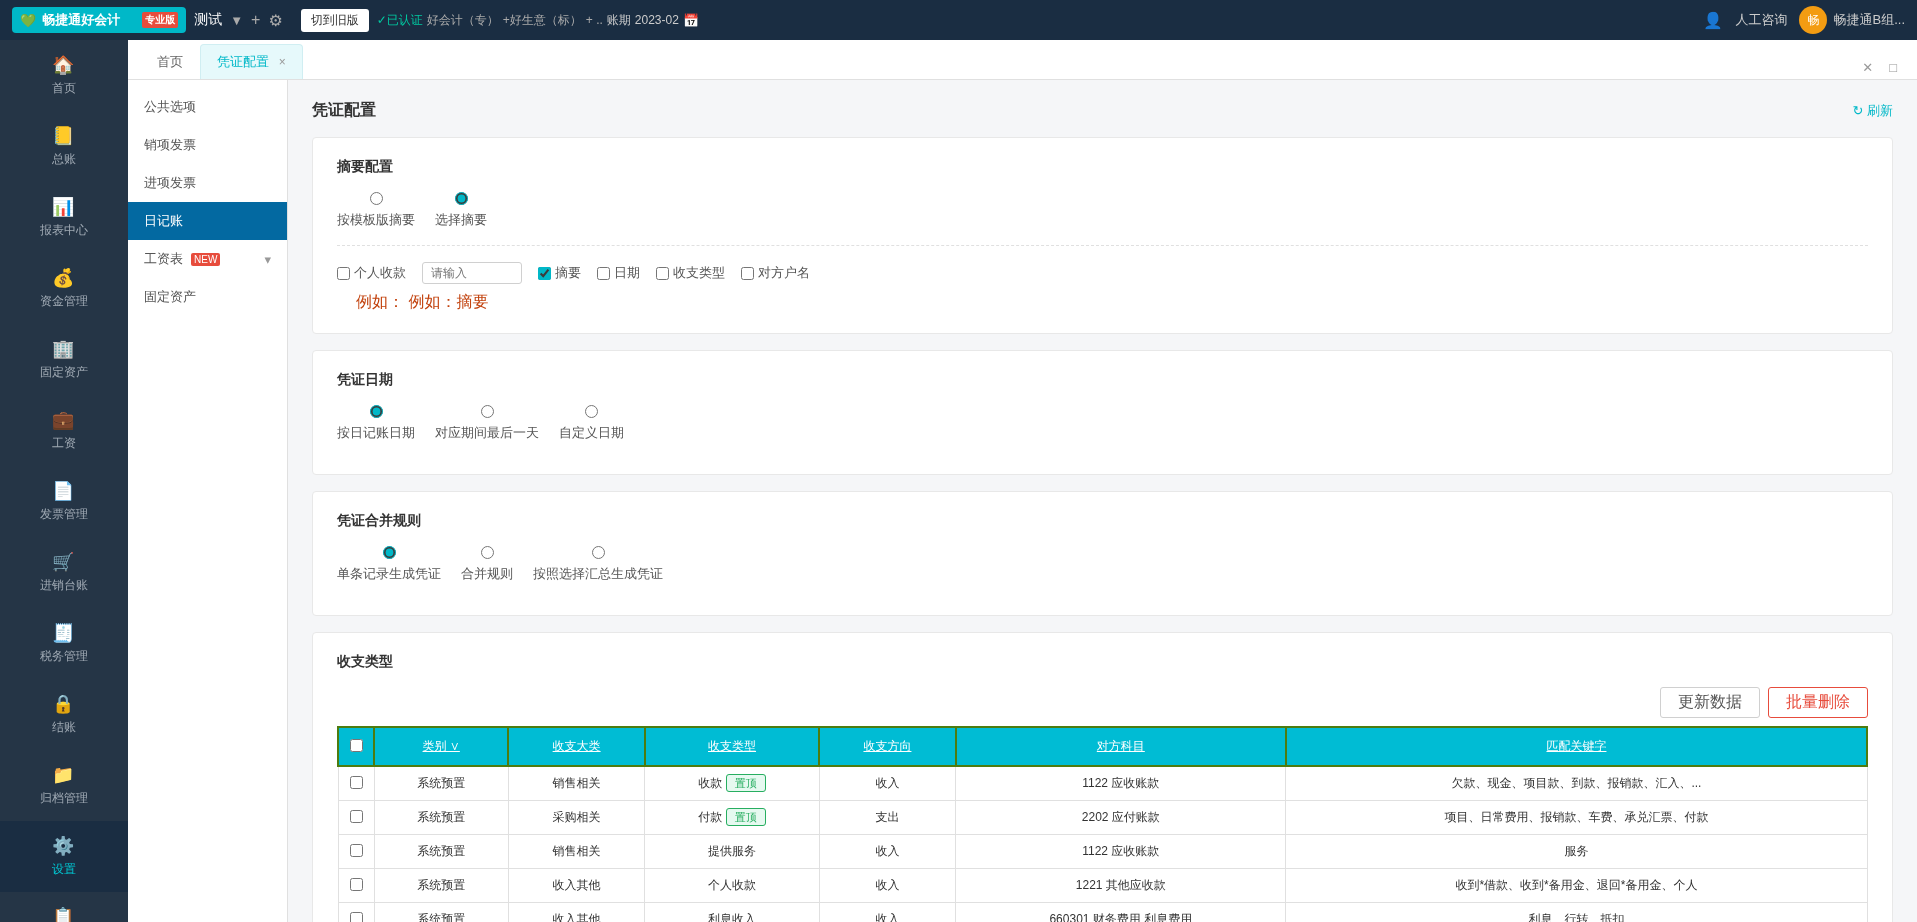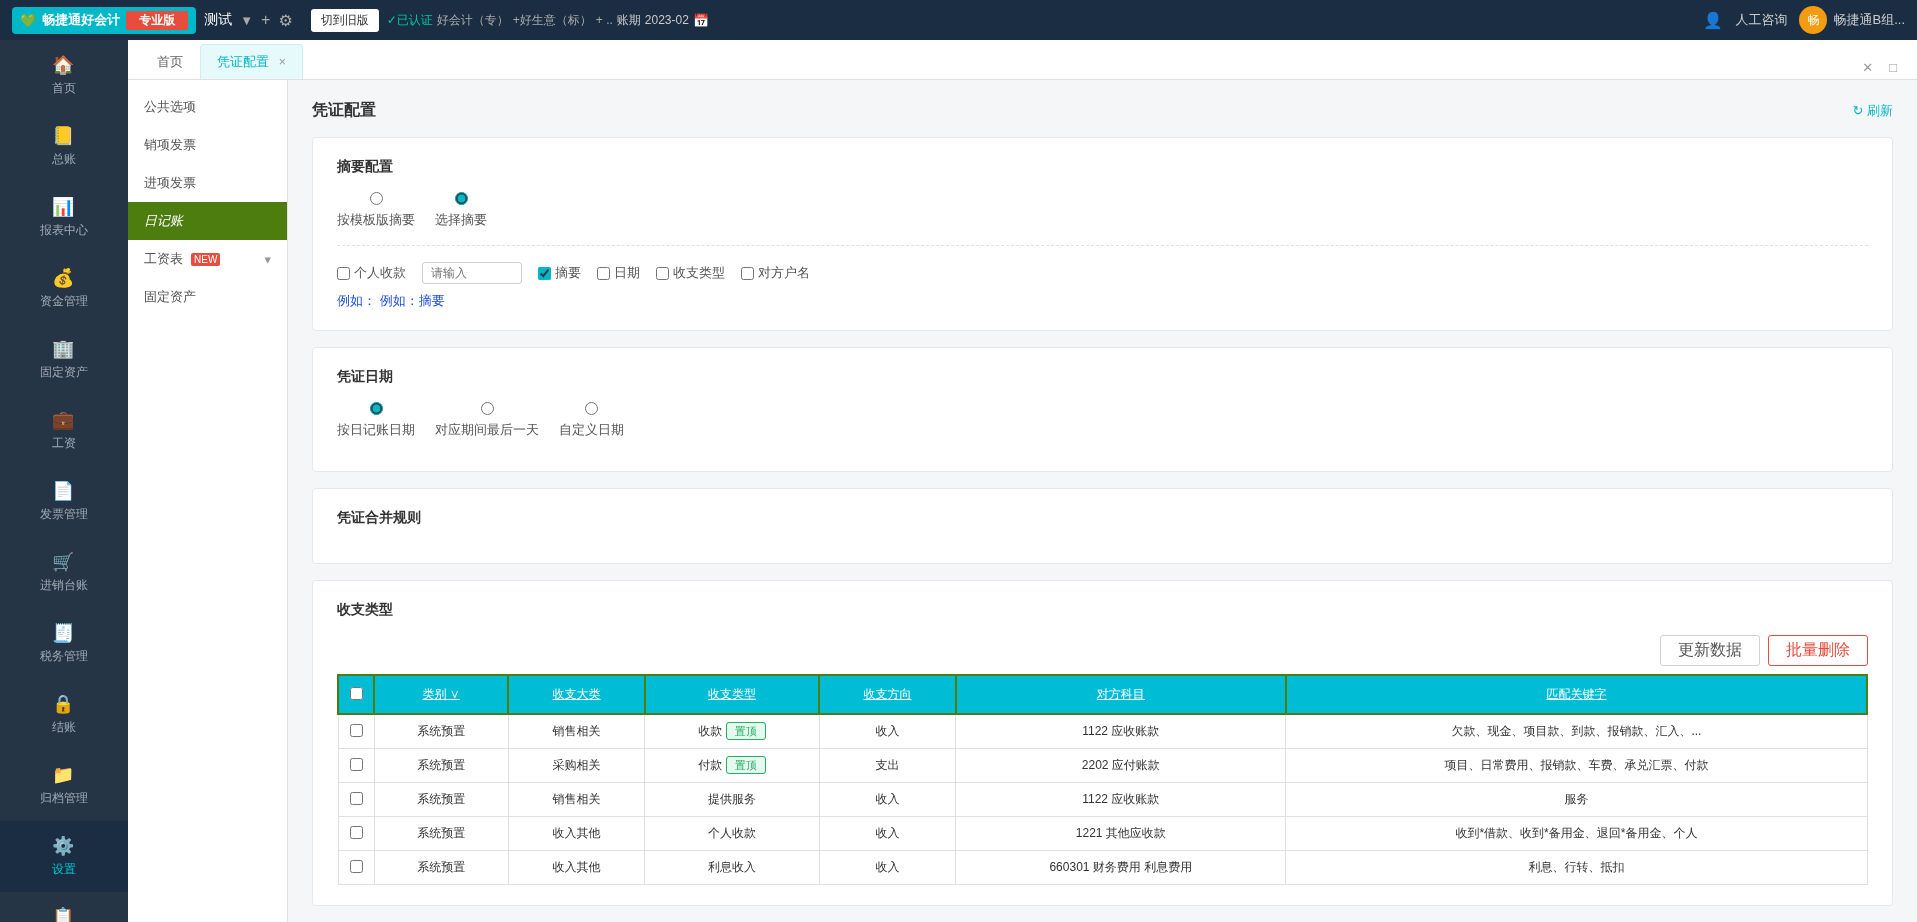--- a/index.html
+++ b/index.html
@@ -1,21 +1,21 @@
 <!DOCTYPE html>
 <html><head>
   <meta charset="utf-8">
   <style>
     * { box-sizing: border-box; margin: 0; padding: 0; }
     body { font-family: 'Microsoft YaHei', Arial, sans-serif; font-size: 13px; background: #f0f2f5; color: #333; display: flex; flex-direction: column; height: 922px; overflow: hidden; }
 
     
     .topbar { height: 40px; background: #1a2d42; display: flex; align-items: center; padding: 0 12px; gap: 8px; flex-shrink: 0; }
     .topbar-logo { display: flex; align-items: center; gap: 6px; color: #fff; font-size: 13px; font-weight: bold; background: #00b8c8; padding: 4px 8px; border-radius: 4px; min-width: 120px; }
-    .topbar-logo .sub { font-size: 12px; background: #e74c3c; color: #fff; border-radius: 2px; padding: 1px 13px; margin-left: 0; }
+    .topbar-logo .sub { font-size: 10px; background: #e74c3c; color: #fff; border-radius: 2px; padding: 1px 3px; margin-left: 16px; }
     .topbar-test { color: #fff; font-size: 14px; }
     .topbar-btn { background: #fff; color: #333; border: none; border-radius: 3px; padding: 3px 10px; font-size: 12px; cursor: pointer; margin-left: 10px; }
     .topbar-tags { display: flex; align-items: center; gap: 4px; }
     .tag-certified { color: #00c8a0; font-size: 12px; }
     .tag-gray { color: #aaa; font-size: 12px; }
     .tag-period { color: #ccc; font-size: 12px; }
     .topbar-right { display: flex; align-items: center; gap: 12px; color: #ccc; font-size: 13px; }
     .avatar-area { display: flex; align-items: center; gap: 6px; }
     .avatar-circle { width: 28px; height: 28px; border-radius: 50%; background: #f39c12; display: flex; align-items: center; justify-content: center; color: #fff; font-size: 12px; }
 
@@ -50,39 +50,39 @@
     
     .radio-group { display: flex; align-items: center; gap: 20px; margin-bottom: 12px; }
     .radio-item { display: flex; align-items: center; gap: 6px; cursor: pointer; font-size: 13px; color: #555; flex-direction: column; }
     .radio-item input[type="radio"] { accent-color: #00b8c8; }
 
     
     .checkbox-group { display: flex; align-items: center; gap: 16px; margin-bottom: 8px; }
     .checkbox-item { display: flex; align-items: center; gap: 4px; cursor: pointer; font-size: 13px; color: #555; }
     .checkbox-item input[type="checkbox"] { accent-color: #00b8c8; }
     .text-input-sm { border: 1px solid #d0d0d0; border-radius: 3px; padding: 3px 8px; font-size: 12px; color: #999; width: 100px; }
-    .example-text { color: #1d4ed8; font-size: 13px; margin-top: 6px; }
+    .example-text { color: #c2410c; font-size: 16px; margin-top: 6px; margin-left: 19px; }
 
     
     .table-toolbar { display: flex; justify-content: flex-end; gap: 8px; margin-bottom: 8px; }
     .table-btn { padding: 4px 17px; font-size: 16px; border-radius: 3px; cursor: pointer; border: 1px solid; }
     .table-btn-outline { border-color: #d0d0d0; background: #fff; color: #555; }
     .table-btn-danger { border-color: #e74c3c; background: #fff; color: #e74c3c; }
 
     .data-table { width: 100%; border-collapse: collapse; font-size: 12px; }
     .data-table th { background: #00bcd4; color: #fff; padding: 10px 8px; text-align: center; font-weight: 500; border: 2px solid #4d7c0f; text-decoration: underline; }
     .data-table td { padding: 8px; text-align: center; border: 1px solid #e0e0e0; background: #fff; }
     .th-checkbox { width: 36px; }
     .td-left { text-align: left; padding-left: 12px; }
     .tag-preset { background: #e6f9f0; color: #27ae60; border: 1px solid #27ae60; border-radius: 3px; padding: 2px 8px; font-size: 11px; cursor: pointer; }
 
     
     .left-nav { width: 160px; background: #fff; border-right: 1px solid #e0e0e0; flex-shrink: 0; padding: 8px 0; }
     .left-nav-item { padding: 10px 16px; font-size: 13px; color: #555; cursor: pointer; display: flex; align-items: center; justify-content: between; }
-    .left-nav-item.active { background: #4d7c0f; color: #fff; font-style: italic; }
+    .left-nav-item.active { background: #0369a1; color: #fff; }
     .new-badge { background: #e74c3c; color: #fff; font-size: 10px; border-radius: 2px; padding: 1px 3px; margin-left: 4px; }
     .chevron { margin-left: auto; color: #999; }
 
     .content-right { flex: 1; overflow-y: auto; padding: 20px 24px; background: #f5f6f8; }
   </style>
 </head>
 <body>
 
 <div class="topbar">
   <div class="topbar-logo">
@@ -284,20 +284,34 @@
             </label>
             <label class="radio-item">
               <input type="radio" name="voucher-date" style="">
               <span>自定义日期</span>
             </label>
           </div>
         </div>
 
         <div class="section-card">
           <div class="section-title">凭证合并规则</div>
+          <div class="radio-group">
+            <label class="radio-item">
+              <input type="radio" name="merge-rule" checked="" style="">
+              <span>单条记录生成凭证</span>
+            </label>
+            <label class="radio-item">
+              <input type="radio" name="merge-rule" style="">
+              <span>合并规则</span>
+            </label>
+            <label class="radio-item">
+              <input type="radio" name="merge-rule" style="">
+              <span>按照选择汇总生成凭证</span>
+            </label>
+          </div>
         </div>
 
         <div class="section-card">
           <div class="section-title">收支类型</div>
 
           <div class="table-toolbar">
             <button class="table-btn table-btn-outline">更新数据</button>
             <button class="table-btn table-btn-danger">批量删除</button>
           </div>
 

